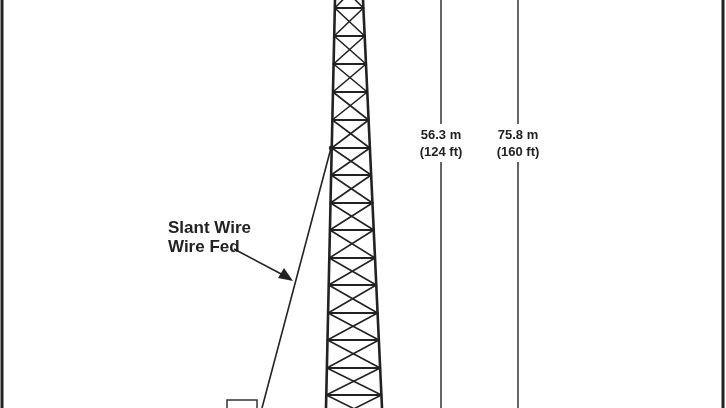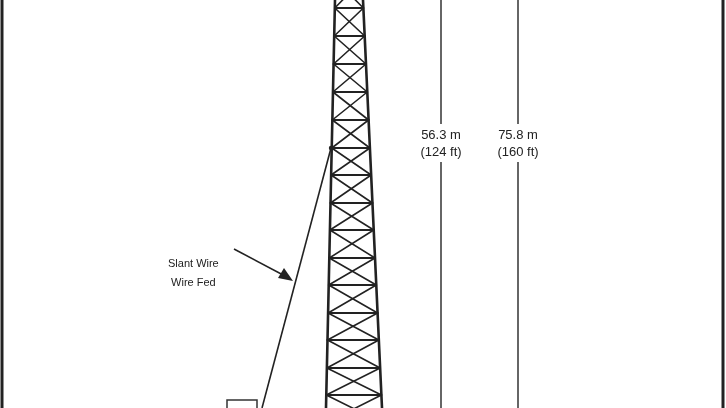--- a/index.html
+++ b/index.html
@@ -1,23 +1,23 @@
 <!DOCTYPE html>
 <html><head>
 <meta charset="utf-8">
 <style>
   html, body { margin: 0; padding: 0; background: #ffffff; }
   body { width: 726px; height: 408px; overflow: hidden; position: relative; font-family: "Liberation Sans", sans-serif; }
-  .frame { position: absolute; left: 0; top: 0; width: 604px; height: 408px; }
+  .frame { position: absolute; left: 0; top: 0; width: 604px; height: 408px; font-weight: bold; }
   svg { position: absolute; left: 0; top: 0; }
   .label {
     position: absolute; color: #222; font-size: 13px; line-height: 17px;
     text-align: center; background: #ffffff; white-space: nowrap;
   }
-  .callout { position: absolute; color: #222; font-size: 11px; line-height: 19px; text-align: center; white-space: nowrap; margin-top: 36px; }
+  .callout { position: absolute; color: #222; font-size: 17px; line-height: 19px; text-align: left; white-space: nowrap; }
 </style>
 </head>
 <body>
 
 <div class="frame">
   <svg width="726" height="408" viewBox="0 0 726 408">
 
     <line x1="2" y1="0" x2="2" y2="408" stroke="#222" stroke-width="3"></line>
     <line x1="723" y1="0" x2="723" y2="408" stroke="#222" stroke-width="3"></line>
 

